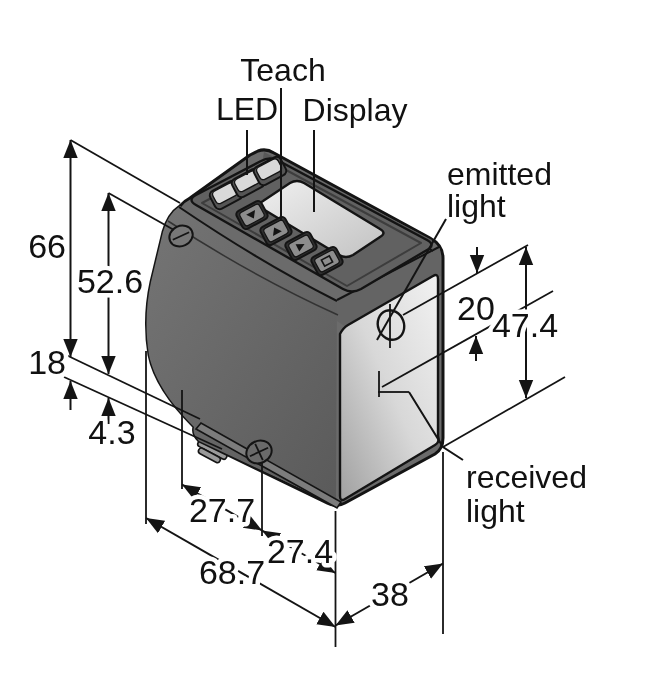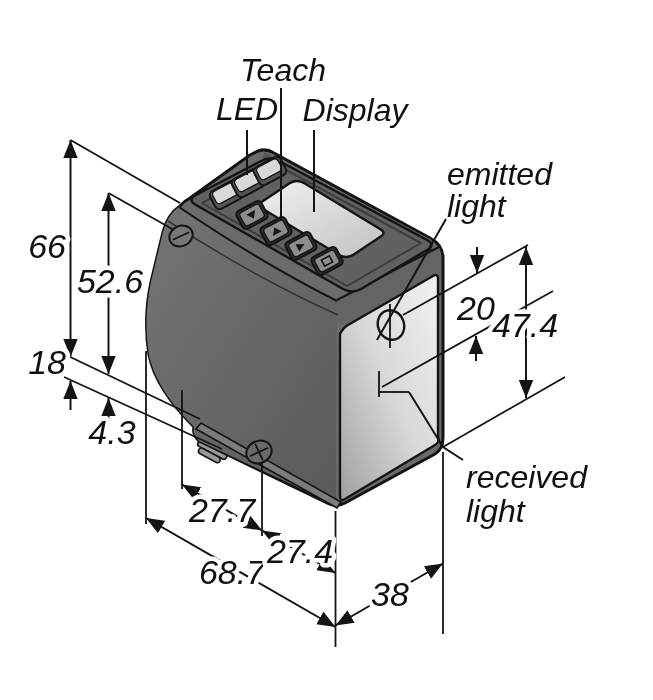--- a/index.html
+++ b/index.html
@@ -1,16 +1,16 @@
 <!DOCTYPE html>
 <html><head>
 <meta charset="utf-8">
 <style>
   html,body{margin:0;padding:0;background:#fff;}
-  .stage{width:653px;height:666px;background:#ffffff;position:relative;overflow:hidden;font-style:italic;}
+  .stage{width:653px;height:666px;background:#ffffff;position:relative;overflow:hidden;}
   svg text{font-family:"Liberation Sans","DejaVu Sans",sans-serif;fill:#111;}
   .dimtxt{font-size:34px;stroke:#ffffff;stroke-width:9px;paint-order:stroke;stroke-linejoin:round;}
   .lbltxt{font-size:32px;}
 </style>
 </head>
 <body>
 
 <div class="stage">
 <svg width="653" height="700" viewBox="0 0 653 700">
   <defs>

